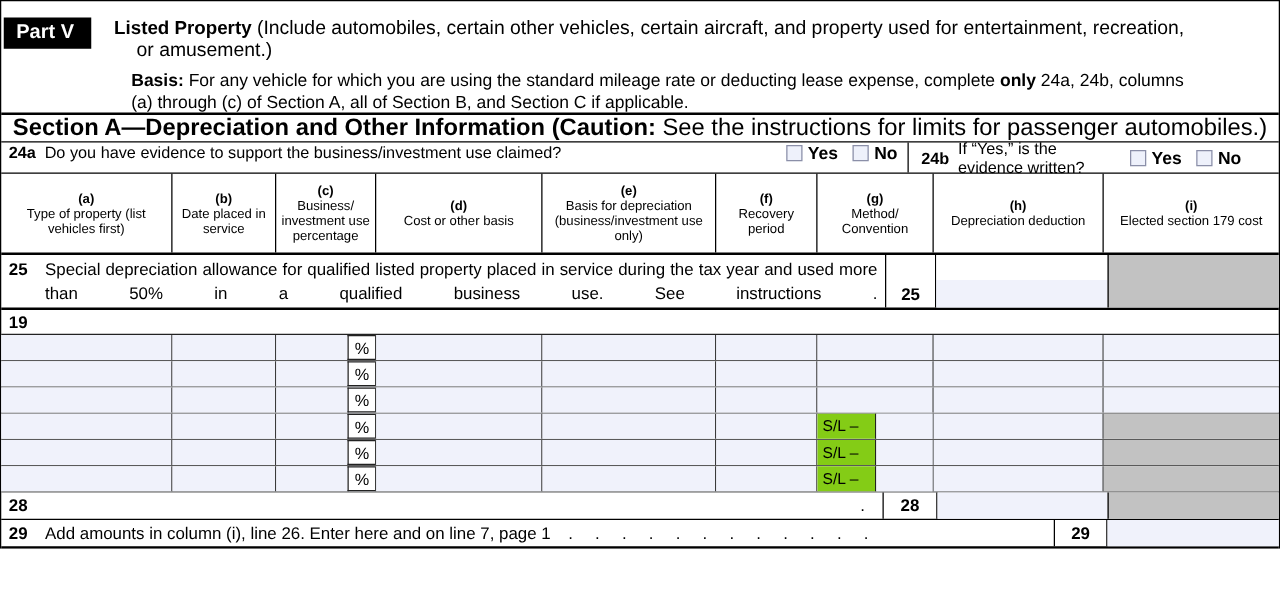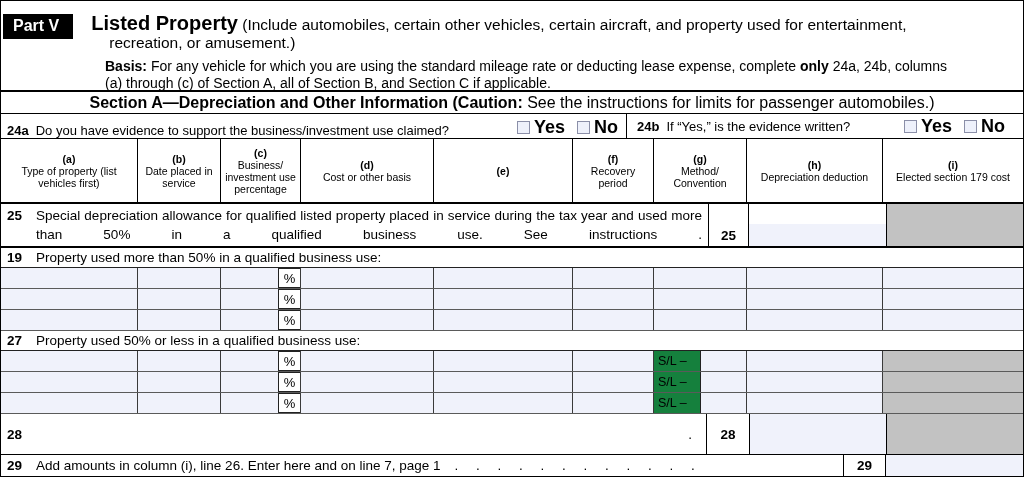--- a/index.html
+++ b/index.html
@@ -3,34 +3,34 @@
 <meta charset="utf-8">
 <style>
   html,body{margin:0;padding:0;background:#fff;color:#000;font-family:"Liberation Sans",sans-serif;}
   .form{width:1024px;box-sizing:border-box;border:1px solid #000;border-bottom:none;}
 
   
   .top{height:89px;box-sizing:border-box;padding-top:13px;position:relative;}
   .title-row{display:flex;align-items:flex-start;}
   .part-badge{background:#000;color:#fff;font-weight:bold;font-size:16px;padding:3px 14px 4px 10px;margin-left:2px;line-height:1.1;}
   .title-block{margin-left:18px;max-width:845px;font-size:15.5px;line-height:18px;padding-left:18px;text-indent:-18px;}
-  .title-block b{font-size:20px;}
+  .title-block b{font-size:15px;}
   .note-block{margin-left:104px;max-width:860px;font-size:14px;line-height:17px;margin-top:6px;}
 
   
-  .section-a{border-top:2px solid #000;border-bottom:1px solid #000;height:21px;line-height:21px;text-align:center;font-size:16px;}
+  .section-a{border-top:2px solid #000;border-bottom:1px solid #000;height:21px;line-height:21px;text-align:center;font-size:19px;}
 
   
   .row24{display:flex;height:25px;border-bottom:1px solid #000;font-size:13px;box-sizing:border-box;}
-  .q24a{width:626px;box-sizing:border-box;border-right:1px solid #000;display:flex;align-items:flex-end;padding-left:6px;}
-  .q24b{flex:1;display:flex;align-items:center;padding-left:10px;padding-right:10px;}
+  .q24a{width:726px;box-sizing:border-box;border-right:1px solid #000;display:flex;align-items:flex-start;padding-left:6px;}
+  .q24b{flex:1;display:flex;align-items:center;padding-left:10px;padding-right:22px;}
   .lnum{font-weight:bold;margin-right:7px;}
   .yn{margin-left:auto;display:flex;align-items:center;padding-right:8px;}
   .cbx{width:13px;height:13px;background:#eef1fb;border:1px solid #8b8fa8;box-sizing:border-box;margin:0 4px 0 12px;}
-  .yn b{font-size:18px;}
+  .yn b{font-size:14px;}
 
   
   .thead{display:flex;height:65px;border-bottom:2px solid #000;font-size:10.5px;line-height:12px;text-align:center;box-sizing:border-box;}
   .hcell{box-sizing:border-box;border-right:1px solid #000;display:flex;flex-direction:column;justify-content:center;align-items:center;padding:1px 2px;}
   .hcell:last-child{border-right:none;}
   .hcode{font-weight:bold;}
 
   
   .wa{width:137px;} .wb{width:83px;} .wc{width:80px;} .wd{width:133px;} .we{width:139px;}
   .wf{width:81px;} .wg{width:93px;} .wh{width:136px;} .wi{flex:1;}
@@ -50,26 +50,26 @@
   .labelrow{height:20px;border-bottom:1px solid #222;display:flex;align-items:center;font-size:13.5px;padding-left:6px;box-sizing:border-box;}
   .labelrow .lnum{margin-right:14px;}
 
   
   .drow{display:flex;height:21px;border-bottom:1px solid #5a5a5a;box-sizing:border-box;}
   .dcell{box-sizing:border-box;background:#f0f2fb;border-right:1px solid #3a3a3a;height:100%;}
   .dcell.last{border-right:none;}
   .pcell{display:flex;justify-content:flex-end;}
   .pctbox{width:22px;background:#fff;border:1px solid #222;border-right:none;box-sizing:border-box;display:flex;align-items:center;justify-content:center;font-size:13px;}
   .gcell{display:flex;}
-  .slbox{width:47px;background:#15803d;border-right:1px solid #222;box-sizing:border-box;display:flex;align-items:center;padding-left:4px;font-size:12.5px;}
+  .slbox{width:47px;background:#84cc16;border-right:1px solid #222;box-sizing:border-box;display:flex;align-items:center;padding-left:4px;font-size:12.5px;}
   .slrest{flex:1;background:#f0f2fb;}
   .graycell{background:#c2c2c2;}
 
   
-  .row28{display:flex;height:41px;border-bottom:1px solid #000;font-size:13.5px;box-sizing:border-box;}
+  .row28{display:flex;height:22px;border-bottom:1px solid #000;font-size:13.5px;box-sizing:border-box;}
   .row29{display:flex;height:23px;border-bottom:2px solid #000;font-size:13.5px;box-sizing:border-box;}
   .sumtext{box-sizing:border-box;display:flex;align-items:center;padding-left:6px;}
   .t28{width:705px;}
   .t29{width:842px;}
   .sumtext .lnum{margin-right:14px;}
   .dotlead{margin-left:14px;margin-right:12px;letter-spacing:2px;word-spacing:10px;white-space:nowrap;overflow:hidden;}
   .spacer{flex:1;}
   .b28{width:44px;align-items:center;padding-bottom:0;}
   .b29{width:43px;align-items:center;padding-bottom:0;}
   .inp28{width:136px;background:#f0f2fb;}
@@ -125,20 +125,21 @@
     <div class="hcell wc">
         <span class="hcode">(c)</span>
         <span>Business/ investment use percentage</span>
       </div>
     <div class="hcell wd">
         <span class="hcode">(d)</span>
         <span>Cost or other basis</span>
       </div>
     <div class="hcell we">
         <span class="hcode">(e)</span>
+        <span>Basis for depreciation (business/investment use only)</span>
       </div>
     <div class="hcell wf">
         <span class="hcode">(f)</span>
         <span>Recovery period</span>
       </div>
     <div class="hcell wg">
         <span class="hcode">(g)</span>
         <span>Method/ Convention</span>
       </div>
     <div class="hcell wh">
@@ -159,21 +160,20 @@
     <div class="numbox b25">25</div>
     <div class="l25input">
         <div class="wtop"></div>
         <div class="lbot"></div>
       </div>
     <div class="grayblk"></div>
   </div>
 
   <div class="labelrow">
     <span class="lnum">19</span>
-    <span>Property used more than 50% in a qualified business use:</span>
   </div>
 
   <div class="drow">
     <div class="dcell wa"></div>
     <div class="dcell wb"></div>
     <div class="dcell wc pcell">
         <span class="pctbox">%</span>
       </div>
     <div class="dcell wd"></div>
     <div class="dcell we"></div>
@@ -202,24 +202,20 @@
         <span class="pctbox">%</span>
       </div>
     <div class="dcell wd"></div>
     <div class="dcell we"></div>
     <div class="dcell wf"></div>
     <div class="dcell wg"></div>
     <div class="dcell wh"></div>
     <div class="dcell wi last"></div>
   </div>
 
-  <div class="labelrow">
-    <span class="lnum">27</span>
-    <span>Property used 50% or less in a qualified business use:</span>
-  </div>
 
   <div class="drow">
     <div class="dcell wa"></div>
     <div class="dcell wb"></div>
     <div class="dcell wc pcell">
         <span class="pctbox">%</span>
       </div>
     <div class="dcell wd"></div>
     <div class="dcell we"></div>
     <div class="dcell wf"></div>

